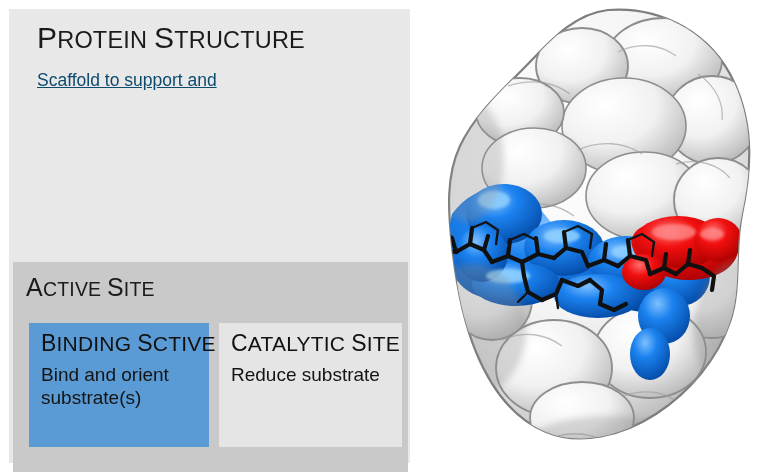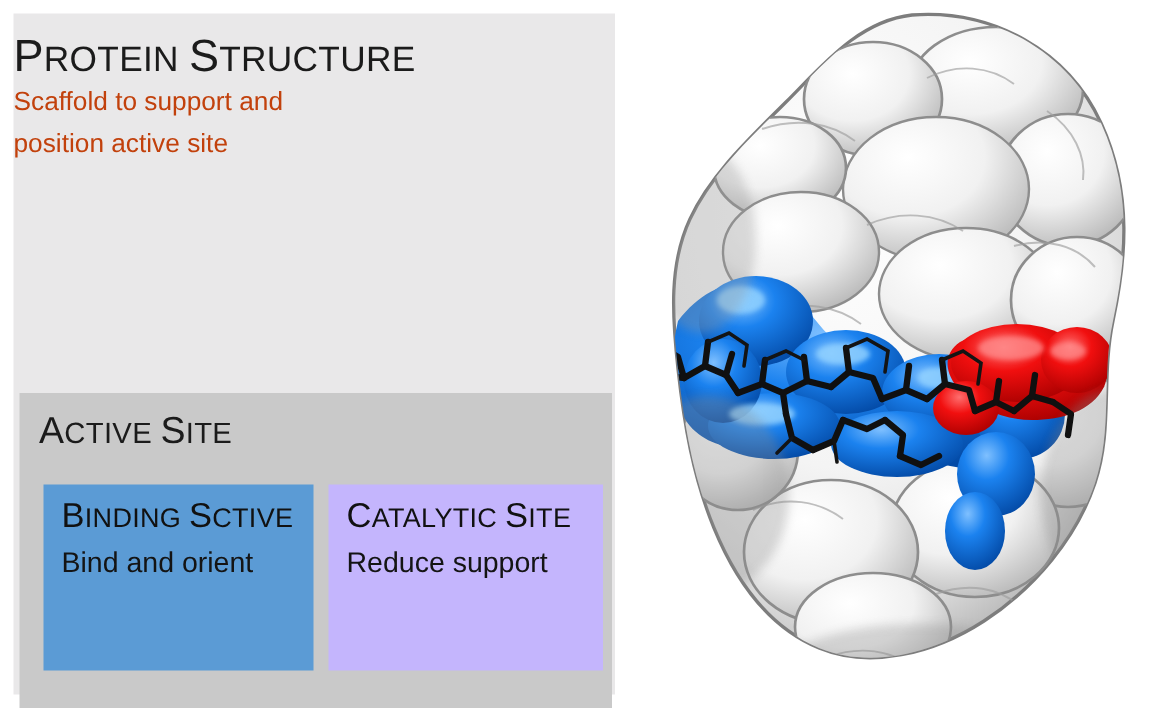--- a/index.html
+++ b/index.html
@@ -32,43 +32,45 @@
     box-sizing: border-box;
   }
 
   .protein-block {
     position: absolute;
     left: 0px;
     top: 0px;
     width: 468px;
     height: 259px;
     box-sizing: border-box;
-    padding: 14px 0 0 0;
+    padding: 14px 0 0 28px;
   }
 
   .title-smallcaps {
     font-family: "Liberation Sans", sans-serif;
     color: #1b1b1b;
     font-weight: 400;
     letter-spacing: 0.2px;
     white-space: nowrap;
   }
   .title-smallcaps .cap {
     font-size: 30px;
     line-height: 1;
   }
   .title-smallcaps .sc {
     font-size: 23.5px;
     line-height: 1;
   }
 
   .body-text {
-    color: #c2410c;
+    color: #0c4a6e;
     font-size: 17.5px;
     line-height: 28px;
+    margin-top: 13px;
+    text-decoration: underline;
   }
   .body-text .ln { display: block; white-space: nowrap; }
 
   
   .active-panel {
     position: absolute;
     left: 4px;
     top: 253px;
     width: 395px;
     height: 229px;
@@ -91,25 +93,25 @@
     padding: 9px 0 0 12px;
   }
   .subbox.binding {
     left: 16px;
     width: 180px;
     background: #5b9bd5;
   }
   .subbox.catalytic {
     left: 206px;
     width: 183px;
-    background: #c4b5fd;
+    background: #e5e5e5;
   }
   .sub-title { white-space: nowrap; color: #111111; }
   .sub-title .cap { font-size: 23px; }
-  .sub-title .sc  { font-size: 18px; }
+  .sub-title .sc  { font-size: 21px; }
 
   .sub-body {
     color: #141414;
     font-size: 19px;
     line-height: 23px;
     margin-top: 8px;
   }
   .sub-body .ln { display: block; white-space: nowrap; }
 
   
@@ -130,45 +132,45 @@
 <div id="stage">
 
   <div class="outer-panel">
 
     <div class="protein-block">
       <div class="title-smallcaps">
         <span class="cap">P</span><span class="sc">ROTEIN</span><span class="sc"> </span><span class="cap">S</span><span class="sc">TRUCTURE</span>
       </div>
       <div class="body-text">
         <span class="ln">Scaffold to support and</span>
-        <span class="ln">position active site</span>
       </div>
     </div>
 
     <div class="active-panel">
 
       <div class="title-smallcaps active-title">
         <span class="cap">A</span><span class="sc">CTIVE</span><span class="sc"> </span><span class="cap">S</span><span class="sc">ITE</span>
       </div>
 
       <div class="subbox binding">
         <div class="title-smallcaps sub-title">
           <span class="cap">B</span><span class="sc">INDING</span><span class="sc"> </span><span class="cap">S</span><span class="sc">CTIVE</span>
         </div>
         <div class="sub-body">
           <span class="ln">Bind and orient</span>
+          <span class="ln">substrate(s)</span>
         </div>
       </div>
 
       <div class="subbox catalytic">
         <div class="title-smallcaps sub-title">
           <span class="cap">C</span><span class="sc">ATALYTIC</span><span class="sc"> </span><span class="cap">S</span><span class="sc">ITE</span>
         </div>
         <div class="sub-body">
-          <span class="ln">Reduce support</span>
+          <span class="ln">Reduce substrate</span>
         </div>
       </div>
 
     </div>
   </div>
 
   <div class="protein-image">
     <svg width="356" height="472" viewBox="0 0 356 472" xmlns="http://www.w3.org/2000/svg">
       <defs>
         <radialGradient id="gWhite" cx="38%" cy="30%" r="78%">

